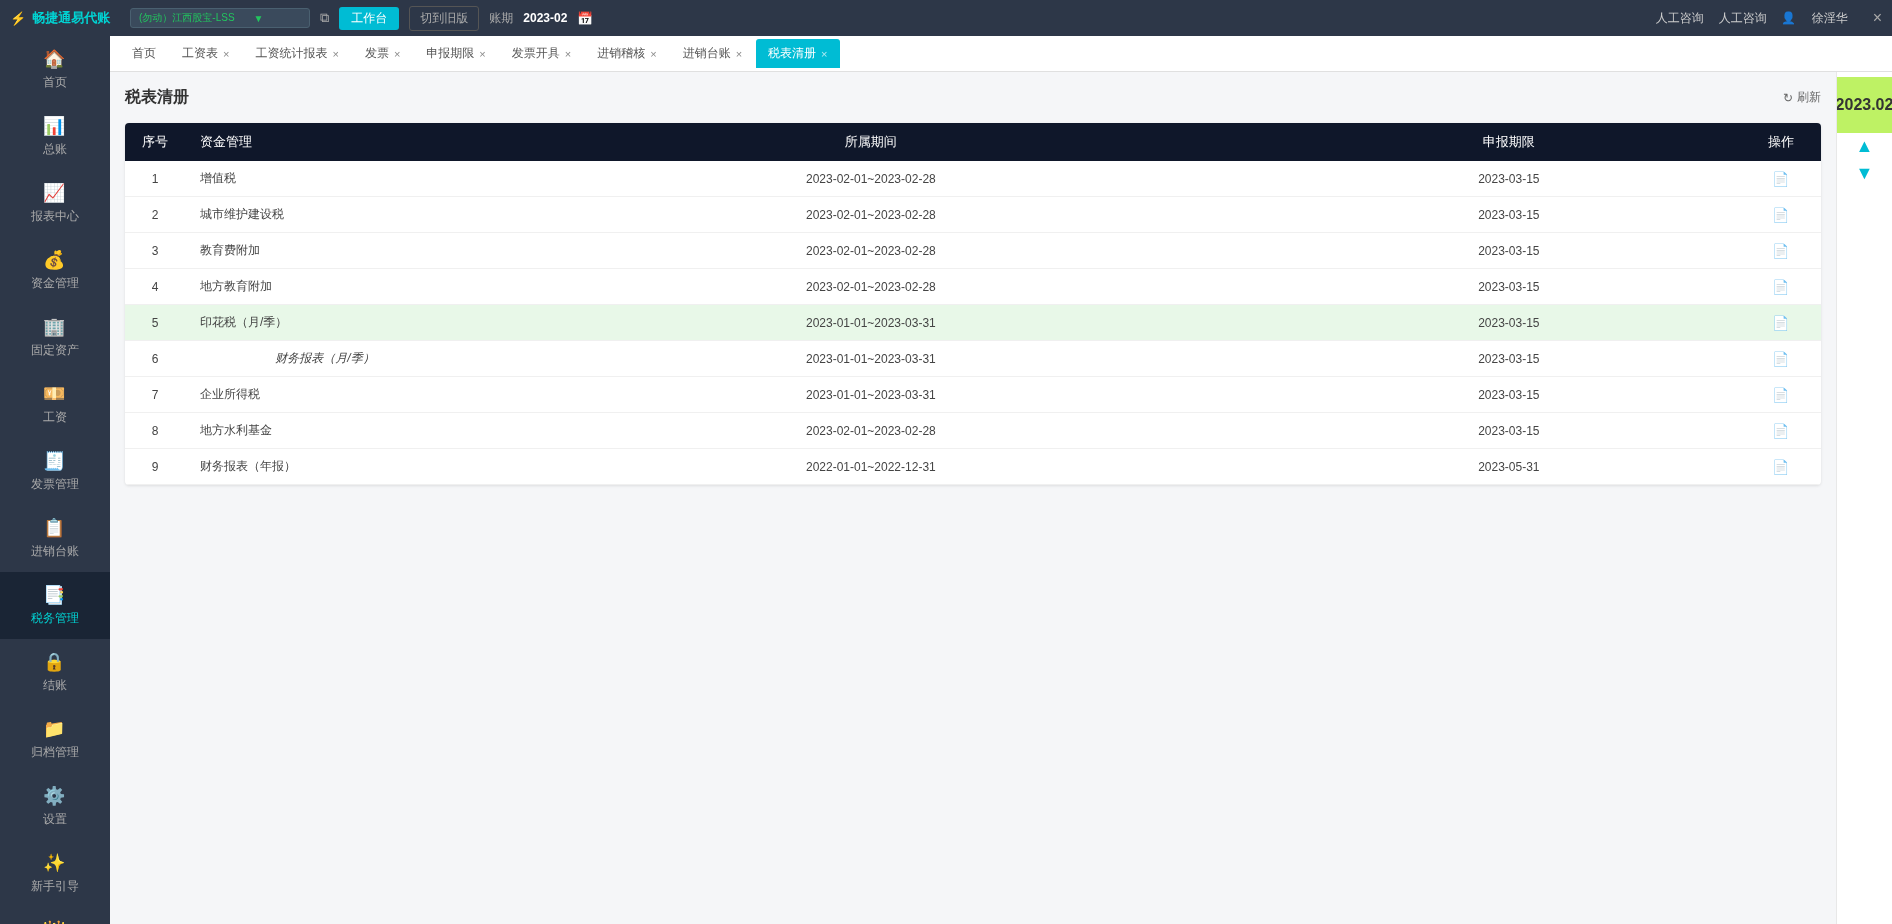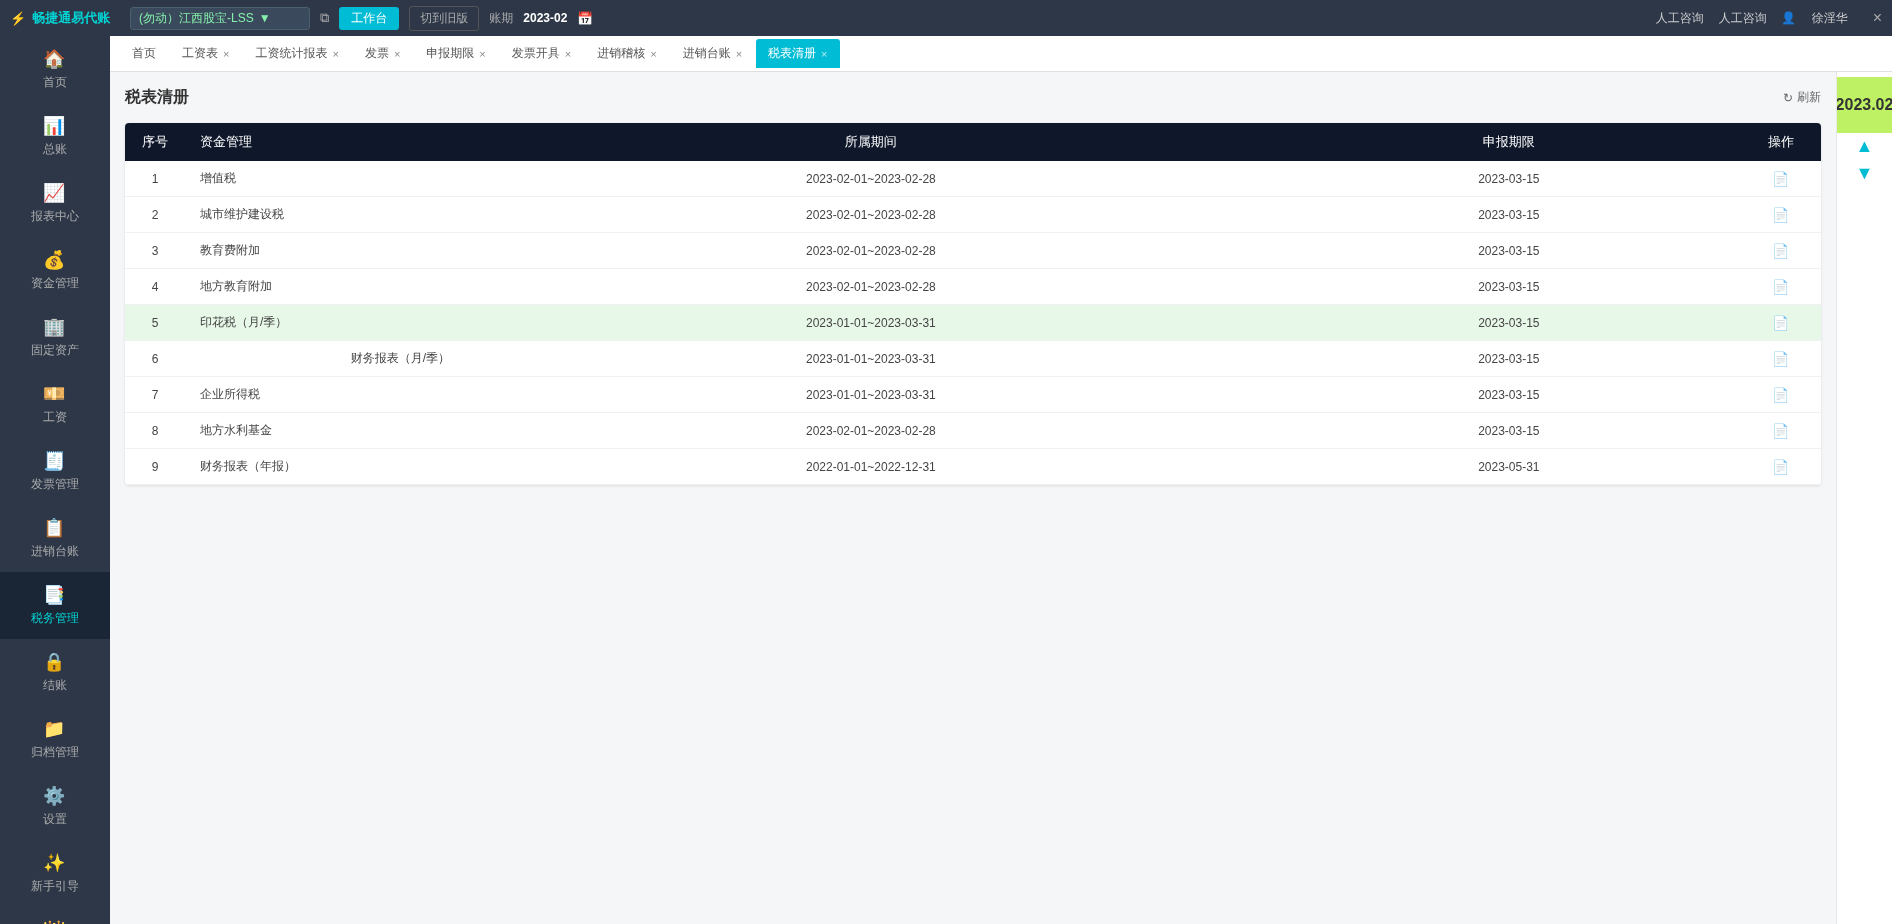--- a/index.html
+++ b/index.html
@@ -24,23 +24,23 @@
       font-weight: bold;
       min-width: 110px;
     }
     .company-selector {
       display: flex;
       align-items: center;
       background: #3a4a5c;
       border: 1px solid #4a6070;
       border-radius: 3px;
       padding: 2px 8px;
-      color: #86efac;
-      font-size: 12px;
-      gap: 5px;
+      color: #22c55e;
+      font-size: 10px;
+      gap: 19px;
       cursor: pointer;
       min-width: 180px;
     }
     .workbench-btn {
       background: #00bcd4;
       color: white;
       border: none;
       border-radius: 3px;
       padding: 3px 12px;
       cursor: pointer;
@@ -454,21 +454,21 @@
     <td>5</td>
     <td style="text-align:left;">印花税（月/季）</td>
     <td>2023-01-01~2023-03-31</td>
     <td>2023-03-15</td>
     <td>
       <span class="table-action-icon">📄</span>
     </td>
   </tr>
               <tr>
     <td>6</td>
-    <td style="text-align:right;">财务报表（月/季）</td>
+    <td style="text-align:center;font-style:italic;">财务报表（月/季）</td>
     <td>2023-01-01~2023-03-31</td>
     <td>2023-03-15</td>
     <td>
       <span class="table-action-icon">📄</span>
     </td>
   </tr>
               <tr>
     <td>7</td>
     <td style="text-align:left;">企业所得税</td>
     <td>2023-01-01~2023-03-31</td>

